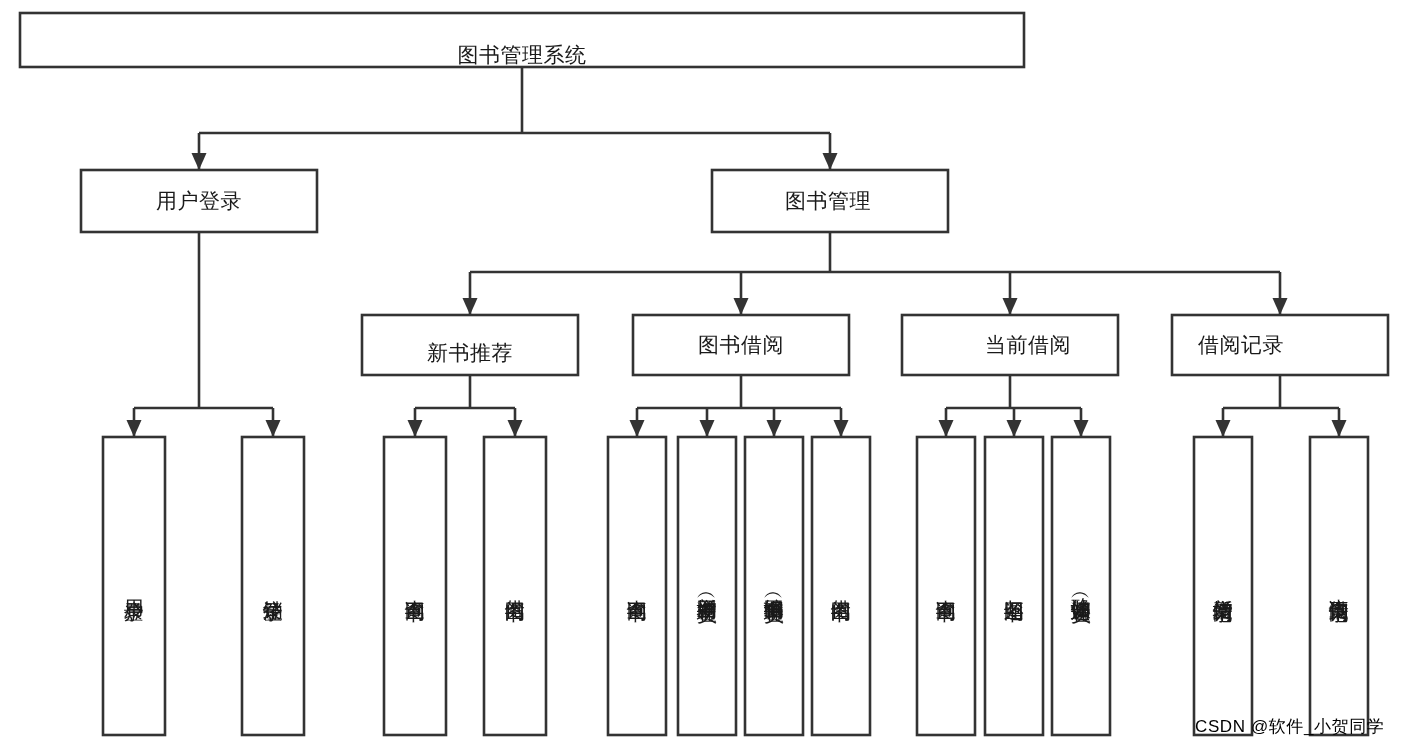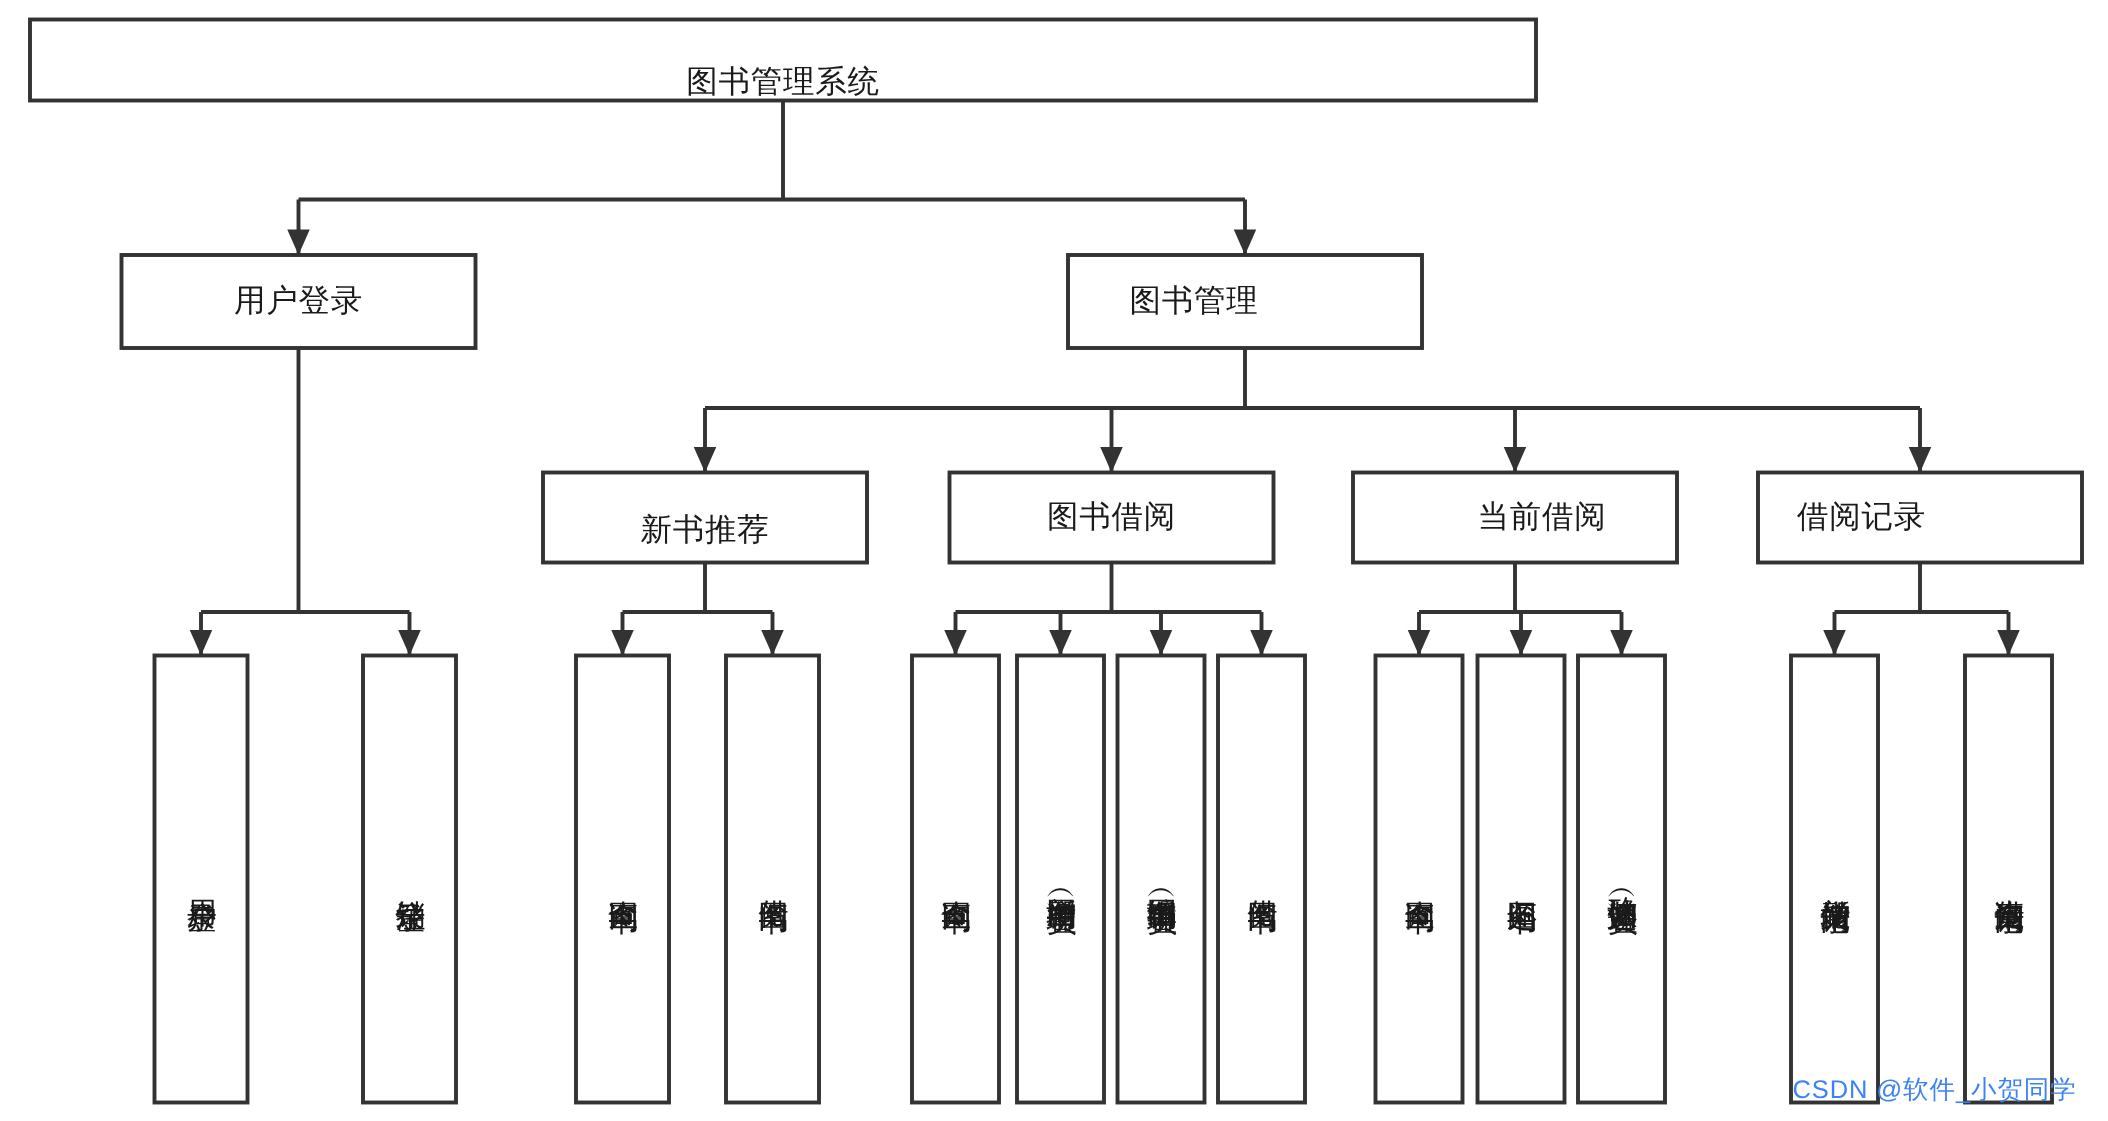--- a/index.html
+++ b/index.html
@@ -63,21 +63,21 @@
     font-size: 20px;
     line-height: 1.22;
     letter-spacing: 1px;
     writing-mode: vertical-rl;
     text-orientation: upright;
     pointer-events: none;
     text-align: center;
   }
   .watermark {
     position: absolute;
-    color: #3b82f6;
+    color: #000000;
     font-size: 17px;
     letter-spacing: 0.6px;
     white-space: nowrap;
     pointer-events: none;
   }
 </style>
 </head>
 <body>
 
 <div id="diagram-root">
@@ -157,22 +157,22 @@
         <rect x="985" y="437" width="58" height="298" class="node-box"></rect>
         <rect x="1052" y="437" width="58" height="298" class="node-box"></rect>
         <rect x="1194" y="437" width="58" height="298" class="node-box"></rect>
         <rect x="1310" y="437" width="58" height="298" class="node-box"></rect>
       </g>
   </svg>
 
   <div id="labels-layer">
       <div class="node-label-h" style="left: 20px; top: 28px; width: 1004px; height: 54px;">图书管理系统</div>
       <div class="node-label-h" style="left: 81px; top: 170px; width: 236px; height: 62px;">用户登录</div>
-      <div class="node-label-h" style="left: 692px; top: 170px; width: 208px; height: 62px;">图书管理</div>
-      <div class="node-label-h" style="left: 362px; top: 315px; width: 216px; height: 76px; font-family: Liberation Serif, serif;">新书推荐</div>
+      <div class="node-label-h" style="left: 724px; top: 170px; width: 208px; height: 62px;">图书管理</div>
+      <div class="node-label-h" style="left: 362px; top: 315px; width: 216px; height: 76px;">新书推荐</div>
       <div class="node-label-h" style="left: 633px; top: 315px; width: 216px; height: 60px;">图书借阅</div>
       <div class="node-label-h" style="left: 920px; top: 315px; width: 216px; height: 60px;">当前借阅</div>
       <div class="node-label-h" style="left: 1133px; top: 315px; width: 216px; height: 60px;">借阅记录</div>
       <div class="node-label-v" style="left: 103px; top: 437px; width: 62px; height: 298px;">用户登录</div>
       <div class="node-label-v" style="left: 242px; top: 437px; width: 62px; height: 298px;">注销登录</div>
       <div class="node-label-v" style="left: 384px; top: 437px; width: 62px; height: 298px;">查询图书</div>
       <div class="node-label-v" style="left: 484px; top: 437px; width: 62px; height: 298px;">借阅图书</div>
       <div class="node-label-v" style="left: 608px; top: 437px; width: 58px; height: 298px;">查询图书</div>
       <div class="node-label-v" style="left: 678px; top: 437px; width: 58px; height: 298px;">新增图书（管理员）</div>
       <div class="node-label-v" style="left: 745px; top: 437px; width: 58px; height: 298px;">编辑图书（管理员）</div>

